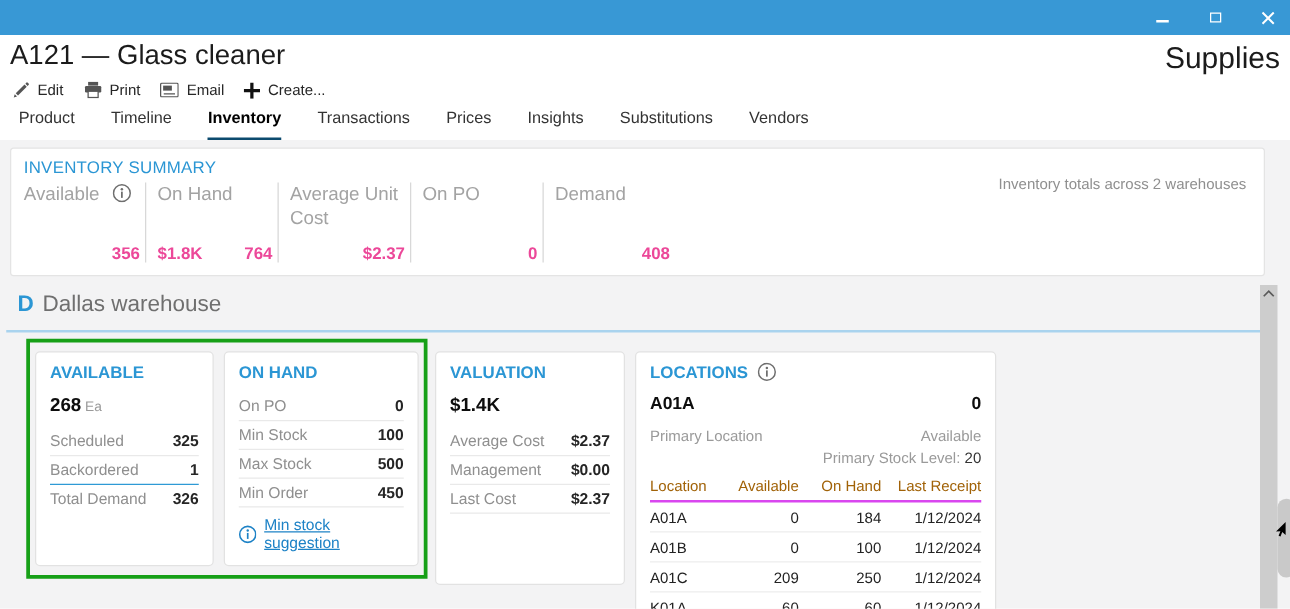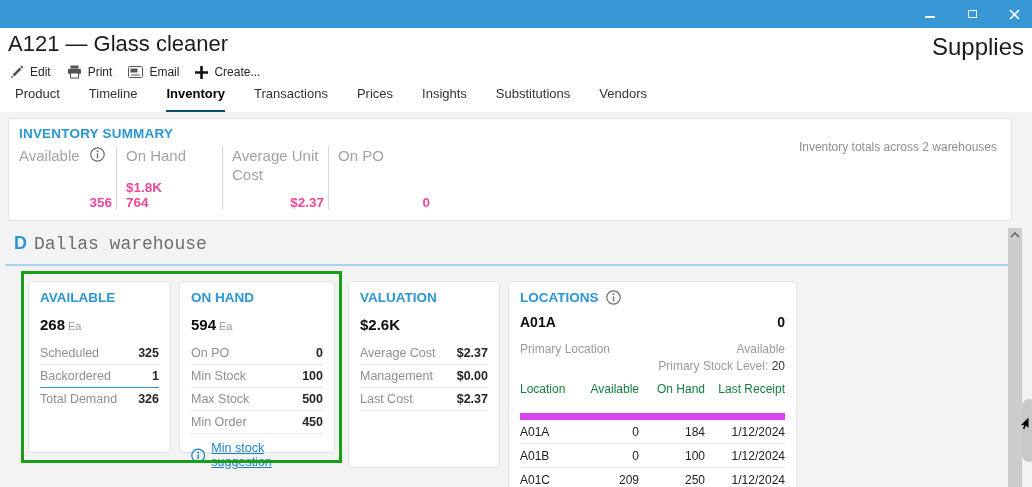--- a/index.html
+++ b/index.html
@@ -23,32 +23,32 @@
   .tool svg{display:block;}
   
   .tabs{position:absolute;left:15px;top:86px;display:flex;}
   .tab{font-size:13px;color:#333;margin-right:29px;padding-bottom:9px;cursor:default;}
   .tab.active{font-weight:bold;color:#000;border-bottom:3px solid #0c4a6e;}
   
   .content-bg{position:absolute;left:0;top:112px;width:1032px;height:375px;background:#f3f3f4;}
   
   .summary-card{position:absolute;left:8px;top:118px;width:1004px;height:103px;background:#fff;
     border:1px solid #e4e4e4;border-radius:3px;box-sizing:border-box;padding:7px 12px 8px 10px;}
-  .summary-title{color:#2b96d4;font-weight:bold;font-size:13.5px;letter-spacing:.2px;}
+  .summary-title{color:#2b96d4;font-weight:normal;font-size:13.5px;letter-spacing:.2px;}
   .summary-note{position:absolute;right:14px;top:21px;color:#8f8f8f;font-size:12px;}
   .summary-cols{display:flex;margin-top:5px;height:64px;}
   .scol{width:97px;box-sizing:border-box;display:flex;flex-direction:column;justify-content:space-between;padding-right:4px;}
   .scol + .scol{border-left:1px solid #d8d8d8;padding-left:9px;width:106px;}
   .scol .lbl{color:#a3a3a3;font-size:15px;line-height:19px;display:flex;align-items:flex-start;gap:10px;}
   .scol .valrow{display:flex;justify-content:flex-end;align-items:baseline;font-size:13.5px;font-weight:bold;color:#ec4899;}
-  .scol .valrow.split{justify-content:space-between;flex-direction:column;}
+  .scol .valrow.split{justify-content:space-between;}
   
   .warehouse{position:absolute;left:14px;top:233px;font-size:18px;}
   .w-initial{color:#2b96d4;font-weight:bold;}
-  .w-name{color:#6f6f6f;margin-left:7px;font-family:Liberation Mono, monospace;}
+  .w-name{color:#6f6f6f;margin-left:7px;}
   .w-underline{position:absolute;left:5px;top:264px;width:1003px;height:2px;background:#a9d3ee;}
   
   .card{position:absolute;background:#fff;border:1px solid #e2e2e2;border-radius:4px;
     box-sizing:border-box;padding:8px 11px;}
   .card-title{color:#2b96d4;font-weight:bold;font-size:13.5px;display:flex;align-items:center;gap:7px;}
   .big-row{margin-top:11px;font-size:15px;font-weight:bold;color:#0d0d0d;}
   .unit{color:#9a9a9a;font-size:11px;font-weight:normal;margin-left:3px;}
   .rows{margin-top:9px;}
   .crow{display:flex;justify-content:space-between;align-items:baseline;font-size:12.5px;
     padding:4px 0 4px;border-bottom:1px solid #e9e9e9;color:#8f8f8f;}
@@ -61,21 +61,21 @@
   #card-locations{left:508px;top:281px;width:289px;height:215px;}
   .link-row{margin-top:7px;display:flex;align-items:center;gap:6px;font-size:12.5px;color:#1d82c6;cursor:pointer;}
   .link-row .link-text{text-decoration:underline;}
   
   .loc-primary{display:flex;justify-content:space-between;font-weight:bold;font-size:14px;color:#0d0d0d;margin-top:9px;}
   .loc-sub{display:flex;justify-content:space-between;color:#9a9a9a;font-size:12px;margin-top:12px;}
   .loc-level{text-align:right;color:#9a9a9a;font-size:12px;margin-top:3px;}
   .loc-level .v{color:#333;}
   .loc-table{margin-top:9px;font-size:12px;}
   .lt-grid{display:grid;grid-template-columns:62px 1fr 66px 80px;}
-  .lt-head{color:#15803d;padding-bottom:17px;border-bottom:7px solid #d946ef;}
+  .lt-head{color:#a16207;padding-bottom:4px;border-bottom:2px solid #d946ef;}
   .lt-head .c,.lt-row .c{text-align:right;}
   .lt-head .c0,.lt-row .c0{text-align:left;}
   .lt-row{color:#222;padding:4.5px 0;border-bottom:1px solid #ededed;}
   
   .green-box{position:absolute;left:21px;top:271px;width:321px;height:192px;border:3px solid #17a017;
     box-sizing:border-box;pointer-events:none;z-index:6;}
   
   .scroll-track{position:absolute;right:10px;top:228px;width:14px;height:259px;background:#cdcdcd;cursor:default;}
   .scroll-up{position:absolute;left:2px;top:4px;}
   .edge-pill{position:absolute;right:-4px;top:399px;width:14px;height:63px;background:#c9c9c9;border-radius:7px;}
@@ -184,20 +184,28 @@
         </div>
     </div>
     <div class="scol">
       <div class="lbl">
           <span>On PO</span>
         </div>
       <div class="valrow">
           <span>0</span>
         </div>
     </div>
+    <div class="scol">
+      <div class="lbl">
+          <span>Demand</span>
+        </div>
+      <div class="valrow">
+          <span>408</span>
+        </div>
+    </div>
   </div>
 </div>
 
 <div class="warehouse">
   <span class="w-initial">D</span><span class="w-name">Dallas warehouse</span>
 </div>
 <div class="w-underline"></div>
 
 <div class="card" id="card-available">
   <div class="card-title">AVAILABLE</div>
@@ -213,21 +221,20 @@
     </div>
     <div class="crow no-line">
       <span>Total Demand</span>
       <span class="v">326</span>
     </div>
   </div>
 </div>
 
 <div class="card" id="card-onhand">
   <div class="card-title">ON HAND</div>
-  <div class="big-row"><span>594</span><span class="unit">Ea</span></div>
   <div class="rows">
     <div class="crow">
       <span>On PO</span>
       <span class="v">0</span>
     </div>
     <div class="crow">
       <span>Min Stock</span>
       <span class="v">100</span>
     </div>
     <div class="crow">
@@ -244,21 +251,21 @@
         <circle cx="7.5" cy="7.5" r="6.7" fill="none" stroke="#1d82c6" stroke-width="1.3"></circle>
         <circle cx="7.5" cy="4.3" r="1" fill="#1d82c6"></circle>
         <rect x="6.8" y="6.3" width="1.4" height="5" fill="#1d82c6"></rect>
       </svg>
     <span class="link-text">Min stock suggestion</span>
   </div>
 </div>
 
 <div class="card" id="card-valuation">
   <div class="card-title">VALUATION</div>
-  <div class="big-row"><span>$2.6K</span></div>
+  <div class="big-row"><span>$1.4K</span></div>
   <div class="rows">
     <div class="crow">
       <span>Average Cost</span>
       <span class="v">$2.37</span>
     </div>
     <div class="crow">
       <span>Management</span>
       <span class="v">$0.00</span>
     </div>
     <div class="crow">

